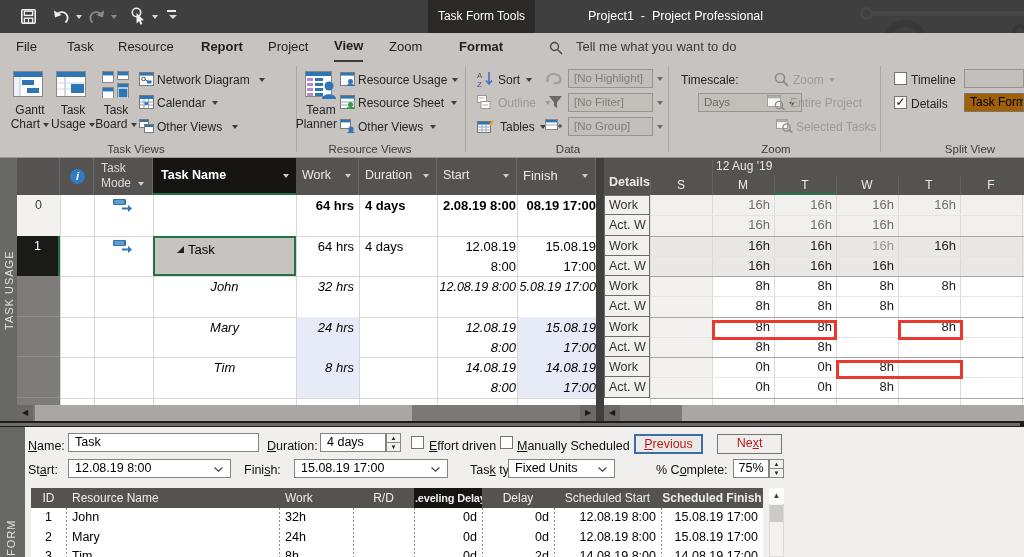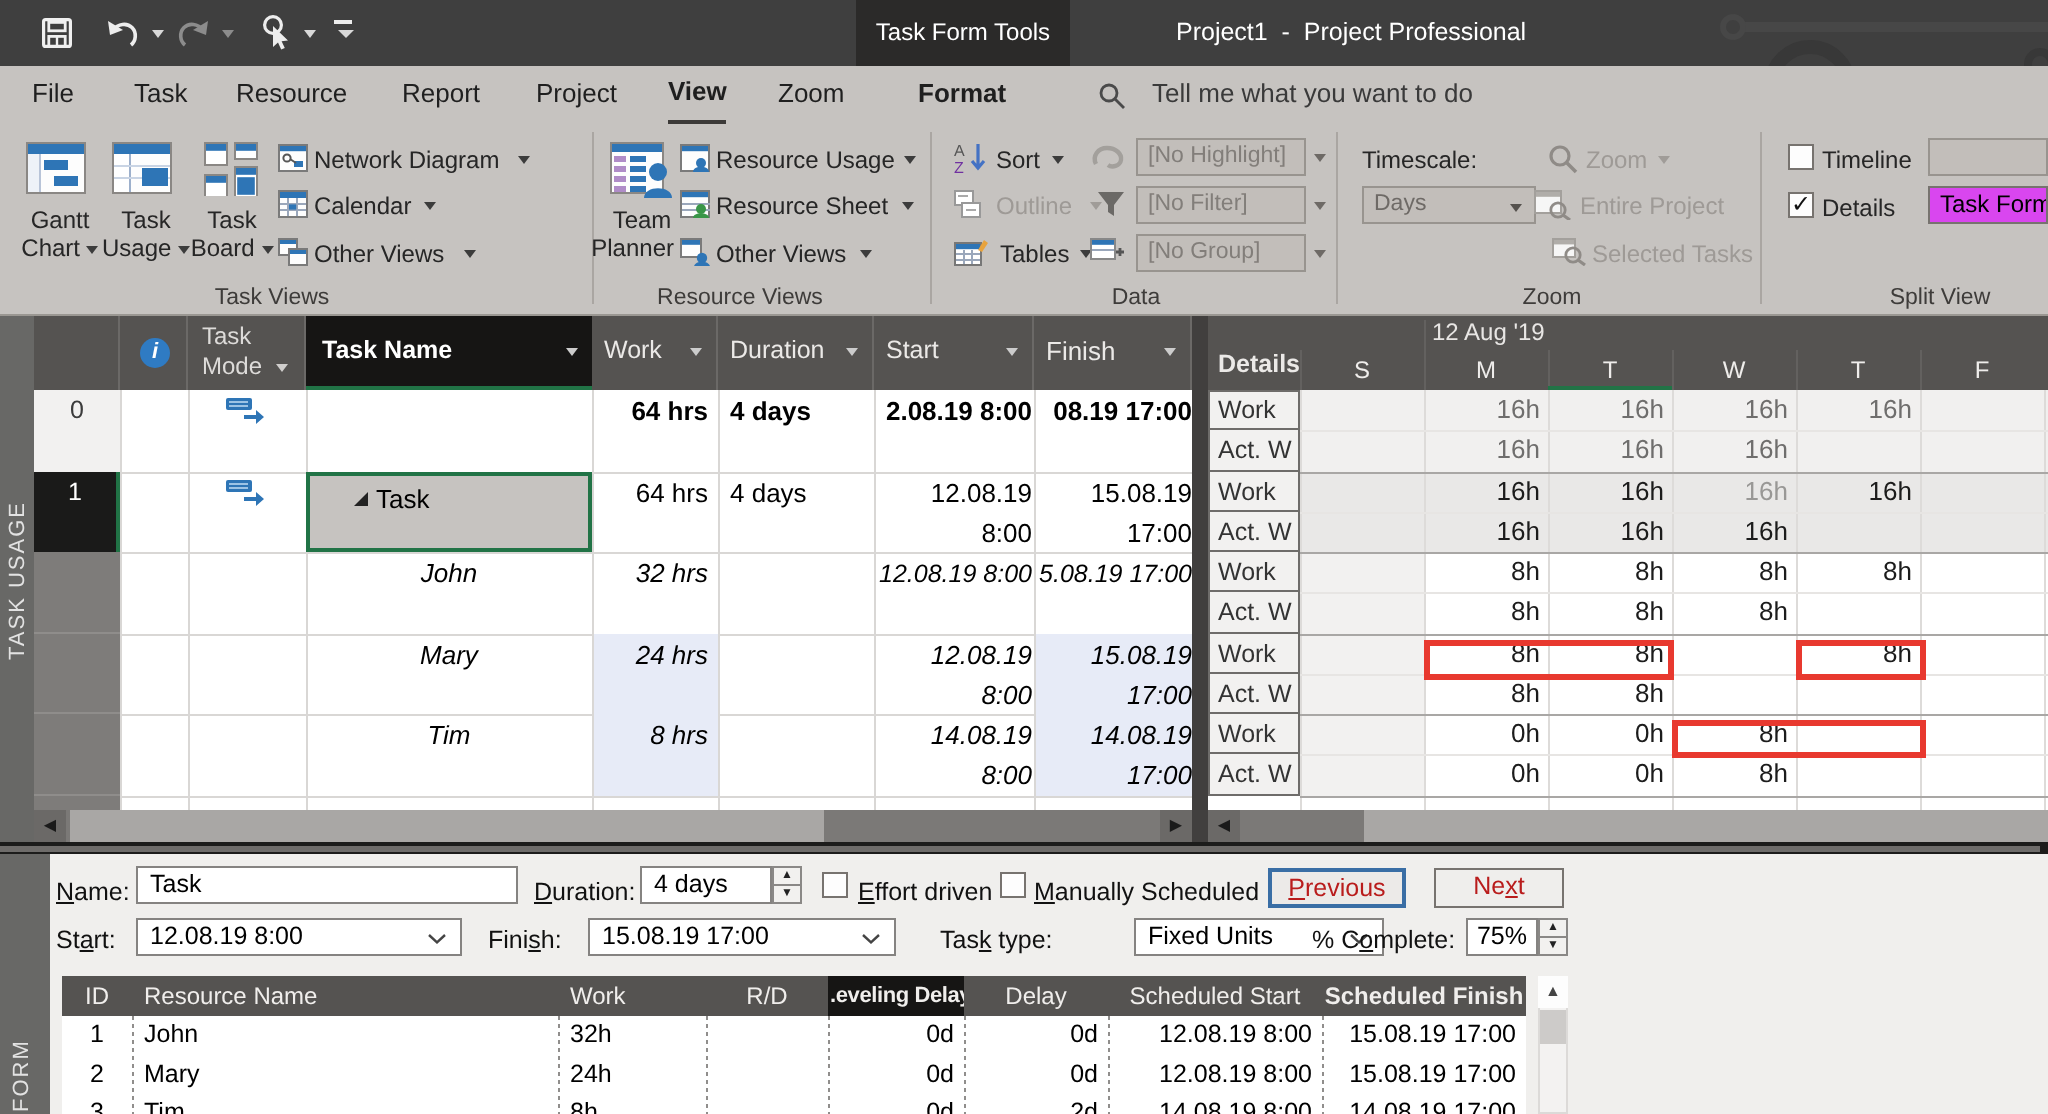--- a/index.html
+++ b/index.html
@@ -74,21 +74,21 @@
 <div class="abs dd" style="left:152px;top:15px"></div>
 <div class="abs" style="left:167px;top:10px;width:9px;height:2px;background:#ededed"></div>
 <div class="abs dd" style="left:168.5px;top:15px;border-left-width:4px;border-right-width:4px;border-top-width:4.5px"></div>
 <div class="abs" id="tft">Task Form Tools</div>
 <div class="abs" id="ptitle">Project1&nbsp; -&nbsp; Project Professional</div>
 </div>
 <div class="abs" id="menu">
 <div class="mi" style="left:16px;">File</div>
 <div class="mi" style="left:67px;">Task</div>
 <div class="mi" style="left:118px;">Resource</div>
-<div class="mi" style="left:201px;">Report</div>
+<div class="mi" style="left:201px;font-weight:bold;">Report</div>
 <div class="mi" style="left:268px;">Project</div>
 <div class="mi" style="left:334px;font-weight:bold;border-bottom:2px solid #3c3a38;line-height:26px;">View</div>
 <div class="mi" style="left:389px;">Zoom</div>
 <div class="mi" style="left:459px;font-weight:bold;">Format</div>
 <svg class="abs" style="left:549px;top:8px" width="14" height="14" viewBox="0 0 14 14">
 <circle cx="5.5" cy="5.5" r="4" fill="none" stroke="#4a4a4a" stroke-width="1.4"></circle>
 <line x1="8.5" y1="8.5" x2="13" y2="13" stroke="#4a4a4a" stroke-width="1.4"></line>
     </svg>
 <div class="mi" style="left:576px;color:#3a3a3a">Tell me what you want to do</div>
 </div>
@@ -240,21 +240,21 @@
 <line x1="1" y1="6" x2="12" y2="6" stroke="#9aa7bb"></line>
       <path d="M13 7 L17 7 M15 5 L15 9" stroke="#555" stroke-width="1.4"></path>
     </svg>
 <div class="combo" style="left:568px;top:7px;width:85px;">[No Highlight]</div>
 <div class="abs dd" style="left:657px;top:15px;border-top-color:#6e6a66"></div>
 <div class="combo" style="left:568px;top:31px;width:85px;">[No Filter]</div>
 <div class="abs dd" style="left:657px;top:39px;border-top-color:#6e6a66"></div>
 <div class="combo" style="left:568px;top:55px;width:85px;">[No Group]</div>
 <div class="abs dd" style="left:657px;top:63px;border-top-color:#6e6a66"></div>
 <div class="slabel" style="left:681px;top:11px">Timescale:</div>
-<div class="combo" style="left:681px;top:31px;width:87px;color:#6e6a66">Days<span class="dd" style="position:absolute;right:6px;top:8px;border-top-color:#55524e"></span></div>
+<div class="combo" style="left:698px;top:31px;width:104px;color:#6e6a66">Days<span class="dd" style="position:absolute;right:6px;top:8px;border-top-color:#55524e"></span></div>
 <svg class="abs" style="left:774px;top:10px" width="15" height="15" viewBox="0 0 15 15">
 <circle cx="6" cy="6" r="4.5" fill="none" stroke="#8f8b87" stroke-width="1.6"></circle>
       <line x1="9.5" y1="9.5" x2="14" y2="14" stroke="#8f8b87" stroke-width="1.8"></line>
     </svg>
 <div class="slabel gray" style="left:793px;top:11px">Zoom</div>
     <div class="abs dd" style="left:829px;top:16px;border-top-color:#a09c98"></div>
 <svg class="abs" style="left:767px;top:33px" width="19" height="15" viewBox="0 0 19 15">
 <rect x="0.5" y="0.5" width="13" height="11" fill="#f6f6f6" stroke="#a3a09c"></rect>
       <rect x="1" y="1" width="12" height="2.4" fill="#b0ada9"></rect>
 <circle cx="12" cy="10" r="3.6" fill="none" stroke="#8f8b87" stroke-width="1.4"></circle>
@@ -266,21 +266,21 @@
       <rect x="1" y="1" width="10" height="2.2" fill="#b0ada9"></rect>
 <circle cx="10.5" cy="8.5" r="3.6" fill="none" stroke="#8f8b87" stroke-width="1.4"></circle>
       <line x1="13" y1="11" x2="16.5" y2="13.5" stroke="#8f8b87" stroke-width="1.6"></line>
     </svg>
 <div class="slabel gray" style="left:796px;top:58px">Selected Tasks</div>
 <div class="cbx" style="left:894px;top:10px"></div>
 <div class="slabel" style="left:911px;top:11px">Timeline</div>
 <div class="cbx" style="left:894px;top:34px;line-height:11px;text-align:center;font-size:12px;color:#111">✓</div>
 <div class="slabel" style="left:911px;top:35px">Details</div>
 <div class="combo" style="left:964px;top:7px;width:60px;"></div>
-<div class="abs" style="left:964px;top:31px;width:60px;height:19px;background:#d946ef;border:1px solid #77736f;font-size:12px;color:#000;line-height:17px;padding-left:5px;white-space:nowrap;overflow:hidden">Task Form</div>
+<div class="abs" style="left:964px;top:31px;width:60px;height:19px;background:#a16207;border:1px solid #77736f;font-size:12px;color:#000;line-height:17px;padding-left:5px;white-space:nowrap;overflow:hidden">Task Form</div>
 </div>
 <div class="abs" id="pane">
 <div class="abs" style="left:17px;top:0;width:1007px;height:37px;background:#555351"></div>
 <div class="hcell" style="left:17px;width:43px;border-right:1px solid #6b6967"></div>
 <div class="hcell" style="left:60px;width:34px;border-right:1px solid #6b6967"></div>
 <div class="hcell" style="left:94px;width:59px;border-right:1px solid #6b6967"></div>
 <div class="hcell" style="left:153px;width:143px;border-right:1px solid #6b6967"></div>
 <div class="hcell" style="left:296px;width:63px;border-right:1px solid #6b6967"></div>
 <div class="hcell" style="left:359px;width:78px;border-right:1px solid #6b6967"></div>
 <div class="hcell" style="left:437px;width:80px;border-right:1px solid #6b6967"></div>
@@ -473,21 +473,21 @@
 <div class="fbtn" style="left:717px;top:7px;width:65px;height:20px;line-height:17px">Ne<u>x</u>t</div>
 <div class="flabel" style="left:28px;top:36px">St<u>a</u>rt:</div>
 <div class="ftxt" style="left:68px;top:32px;width:163px;height:19px">12.08.19 8:00<svg class="chev" viewBox="0 0 9 5">
         <path d="M0.5 0.5 L4.5 4.2 L8.5 0.5" fill="none" stroke="#444" stroke-width="1.2"></path>
       </svg></div>
 <div class="flabel" style="left:244px;top:36px">Fini<u>s</u>h:</div>
 <div class="ftxt" style="left:294px;top:32px;width:154px;height:19px">15.08.19 17:00<svg class="chev" viewBox="0 0 9 5">
         <path d="M0.5 0.5 L4.5 4.2 L8.5 0.5" fill="none" stroke="#444" stroke-width="1.2"></path>
       </svg></div>
 <div class="flabel" style="left:470px;top:36px">Tas<u>k</u> type:</div>
-<div class="ftxt" style="left:567px;top:32px;width:125px;height:19px">Fixed Units<svg class="chev" viewBox="0 0 9 5">
+<div class="ftxt" style="left:508px;top:32px;width:107px;height:19px">Fixed Units<svg class="chev" viewBox="0 0 9 5">
         <path d="M0.5 0.5 L4.5 4.2 L8.5 0.5" fill="none" stroke="#444" stroke-width="1.2"></path>
       </svg></div>
 <div class="flabel" style="left:656px;top:36px">% C<u>o</u>mplete:</div>
 <div class="ftxt" style="left:733px;top:32px;width:36px;height:19px;text-align:center;padding-left:0">75%</div>
 <div class="abs" style="left:769px;top:32px;width:15px;height:10px;background:#f2f1ef;border:1px solid #8a8886;font-size:6px;text-align:center;line-height:8px;color:#222">▲</div>
 <div class="abs" style="left:769px;top:41px;width:15px;height:10px;background:#f2f1ef;border:1px solid #8a8886;font-size:6px;text-align:center;line-height:8px;color:#222">▼</div>
 <div class="abs" style="left:31px;top:61px;width:732px;height:20px;background:#555351"></div>
 <div class="fh" style="left:31px;top:61px;width:35px;height:20px;text-align:center;">ID</div>
 <div class="fh" style="left:66px;top:61px;width:213px;height:20px;text-align:left;padding-left:6px;">Resource Name</div>
 <div class="fh" style="left:279px;top:61px;width:74px;height:20px;text-align:left;padding-left:6px;">Work</div>

